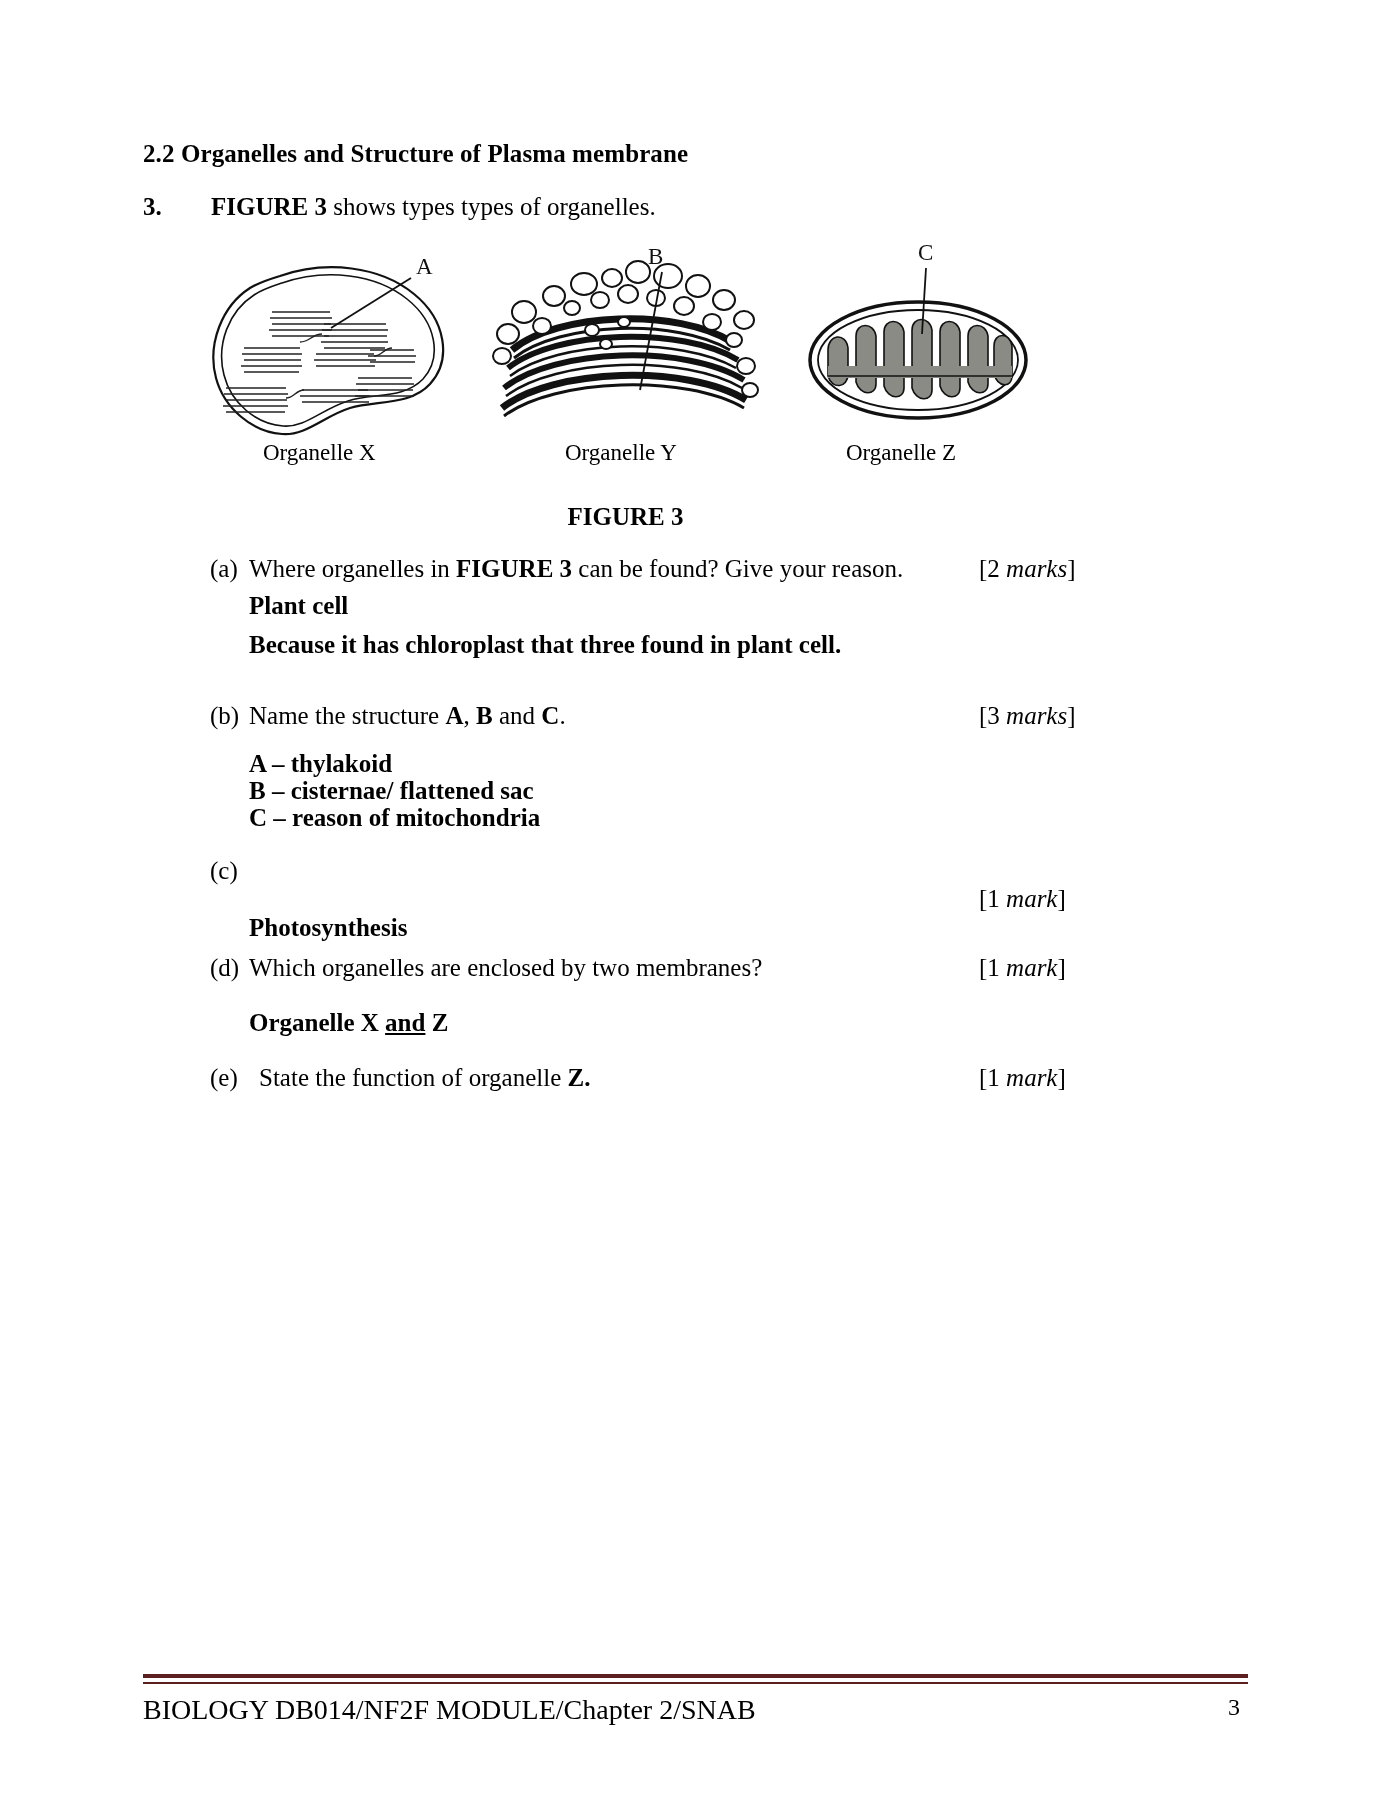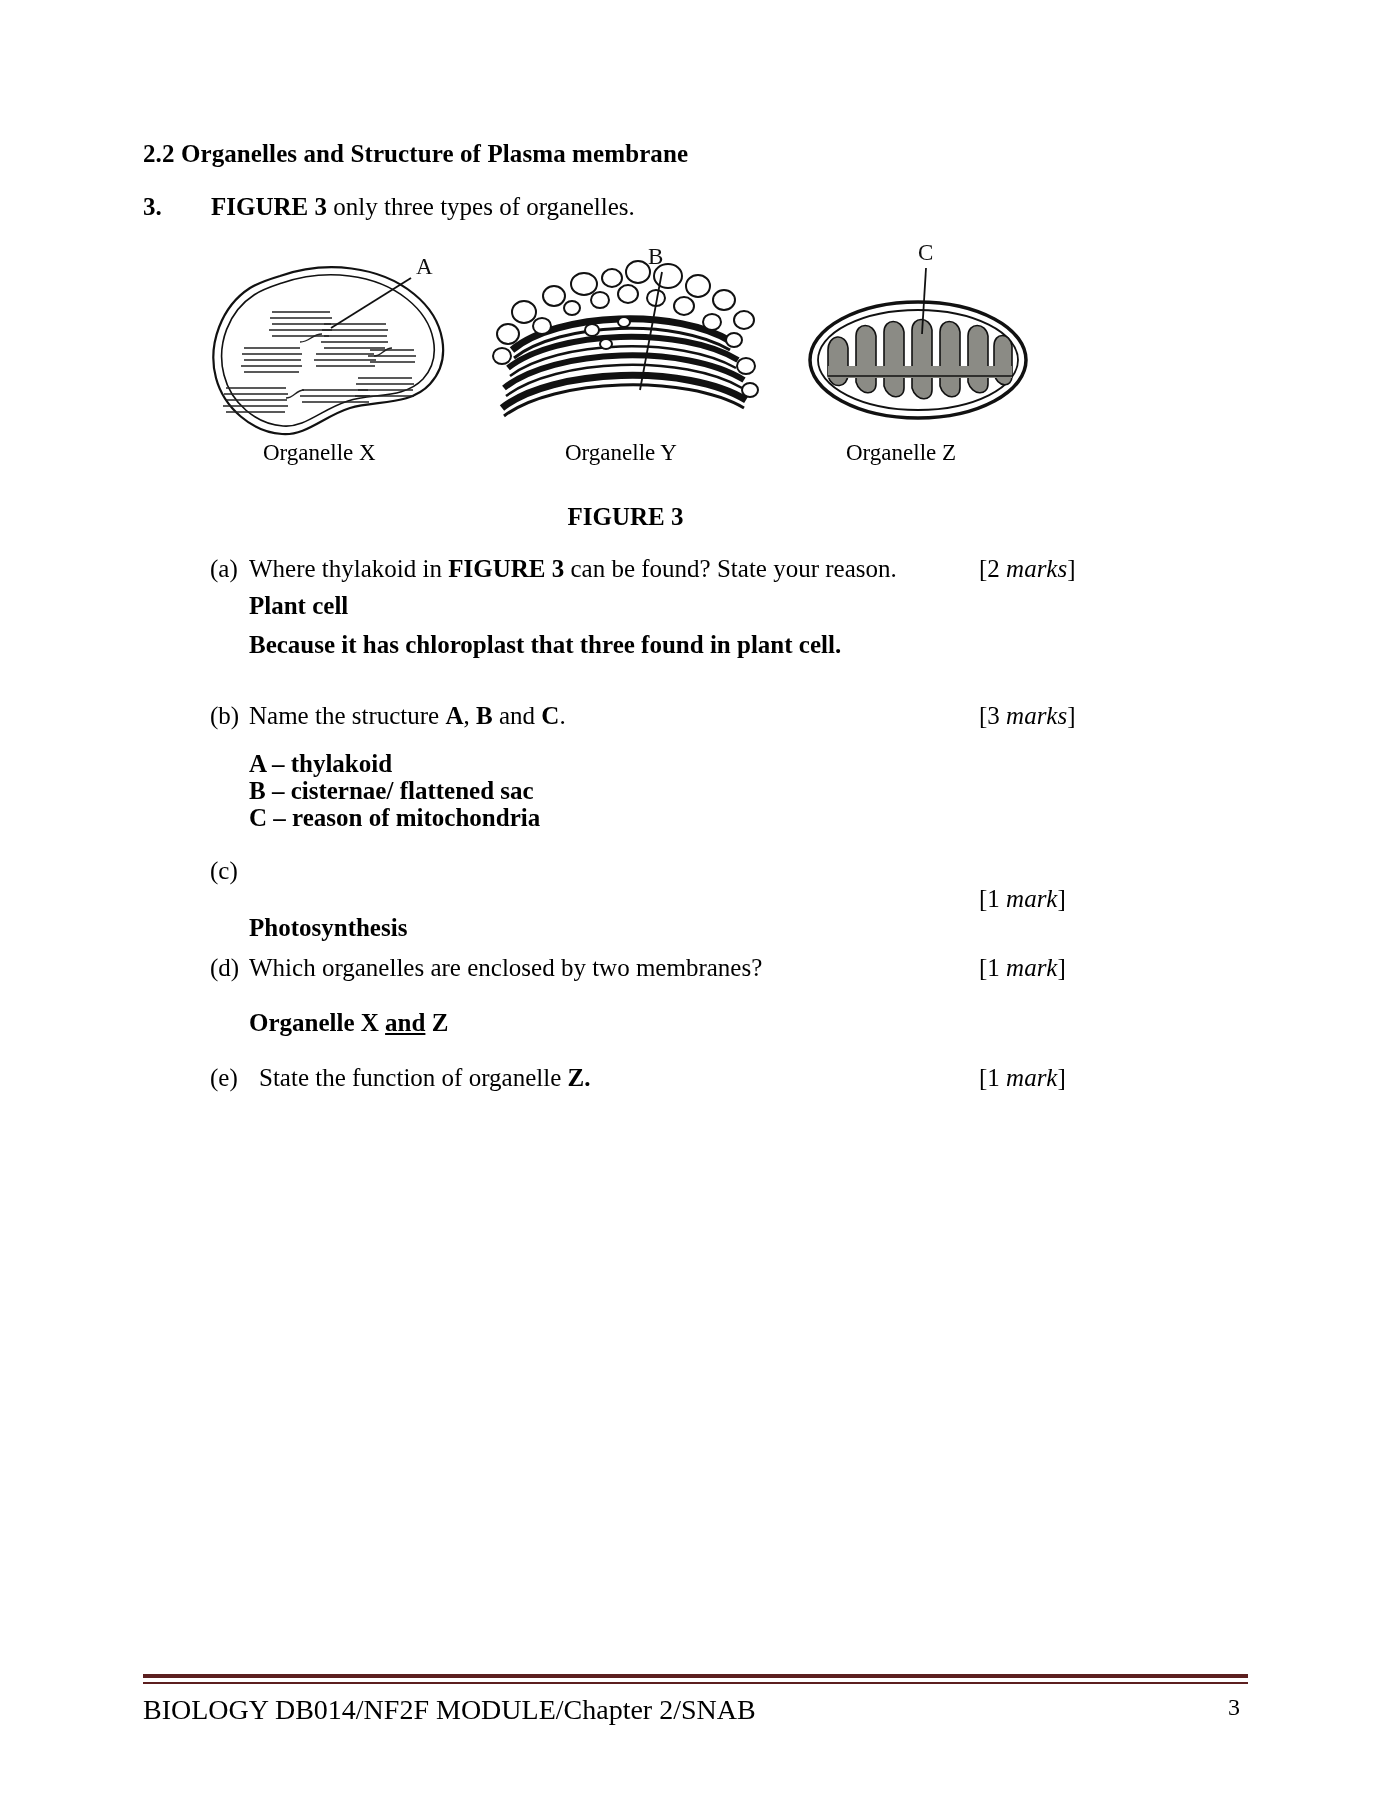--- a/index.html
+++ b/index.html
@@ -135,21 +135,21 @@
   svg{display:block;}
 </style>
 </head>
 <body>
 
 <div class="page">
 
   <div class="section-heading">2.2 Organelles and Structure of Plasma membrane</div>
 
   <div class="q-number">3.</div>
-  <div class="q-stem"><b>FIGURE 3</b><span> only three types of organelles.</span></div>
+  <div class="q-stem"><b>FIGURE 3</b><span> shows types types of organelles.</span></div>
 
   <div class="figure-area">
 
     <div class="organelle org-x">
       <svg width="270" height="215" viewBox="0 0 270 215">
         <g fill="none" stroke="#111" stroke-width="2.2">
           <path d="M82 38 C128 22 182 28 216 56 C248 82 254 122 232 146
                    C212 168 178 162 152 170 C126 178 108 198 84 196
                    C54 194 26 170 18 140 C9 106 24 68 52 50 C62 44 72 41 82 38 Z"></path>
           <path d="M84 45 C128 30 178 36 209 61 C239 85 244 120 225 141
@@ -300,21 +300,21 @@
 
   <div class="caption-row">
     <div class="caption cap-x">Organelle X</div>
     <div class="caption cap-y">Organelle Y</div>
     <div class="caption cap-z">Organelle Z</div>
   </div>
 
   <div class="figure-title">FIGURE 3</div>
 
   <div class="qlabel" style="top:555px">(a)</div>
-  <div class="qtext" style="top:555px"><span>Where thylakoid in </span><b>FIGURE 3</b><span> can be found? State your reason.</span></div>
+  <div class="qtext" style="top:555px"><span>Where organelles in </span><b>FIGURE 3</b><span> can be found? Give your reason.</span></div>
   <div class="marks" style="top:555px"><span>[2 </span><i>marks</i><span>]</span></div>
   <div class="answer" style="top:592px">Plant cell</div>
   <div class="answer" style="top:631px">Because it has chloroplast that three found in plant cell.</div>
 
   <div class="qlabel" style="top:702px">(b)</div>
   <div class="qtext" style="top:702px"><span>Name the structure </span><b>A</b><span>, </span><b>B</b><span> and </span><b>C</b><span>.</span></div>
   <div class="marks" style="top:702px"><span>[3 </span><i>marks</i><span>]</span></div>
   <div class="answer" style="top:750px">A – thylakoid</div>
   <div class="answer" style="top:777px">B – cisternae/ flattened sac</div>
   <div class="answer" style="top:804px">C – reason of mitochondria</div>

